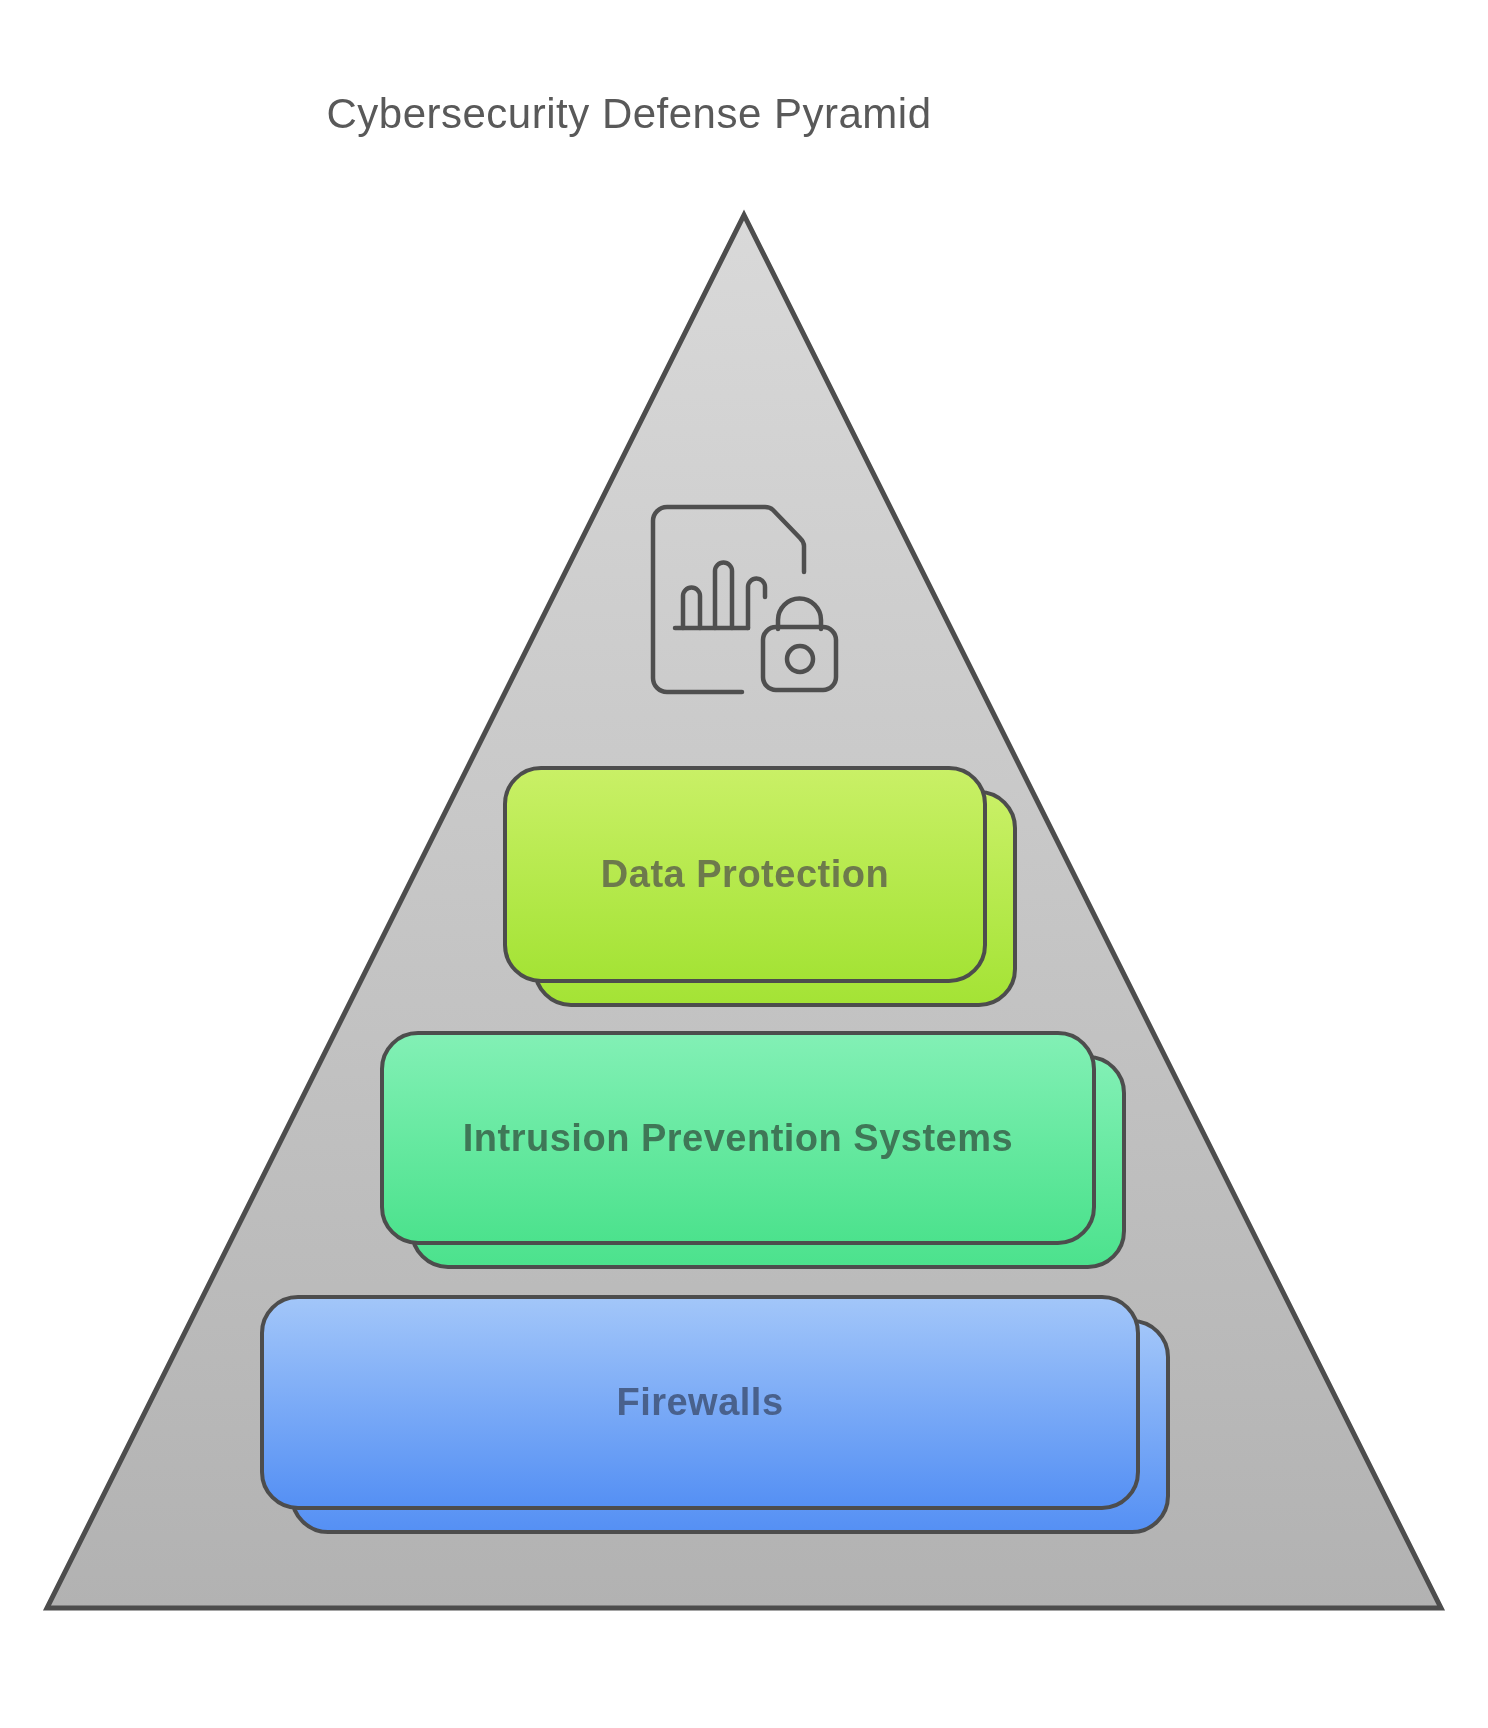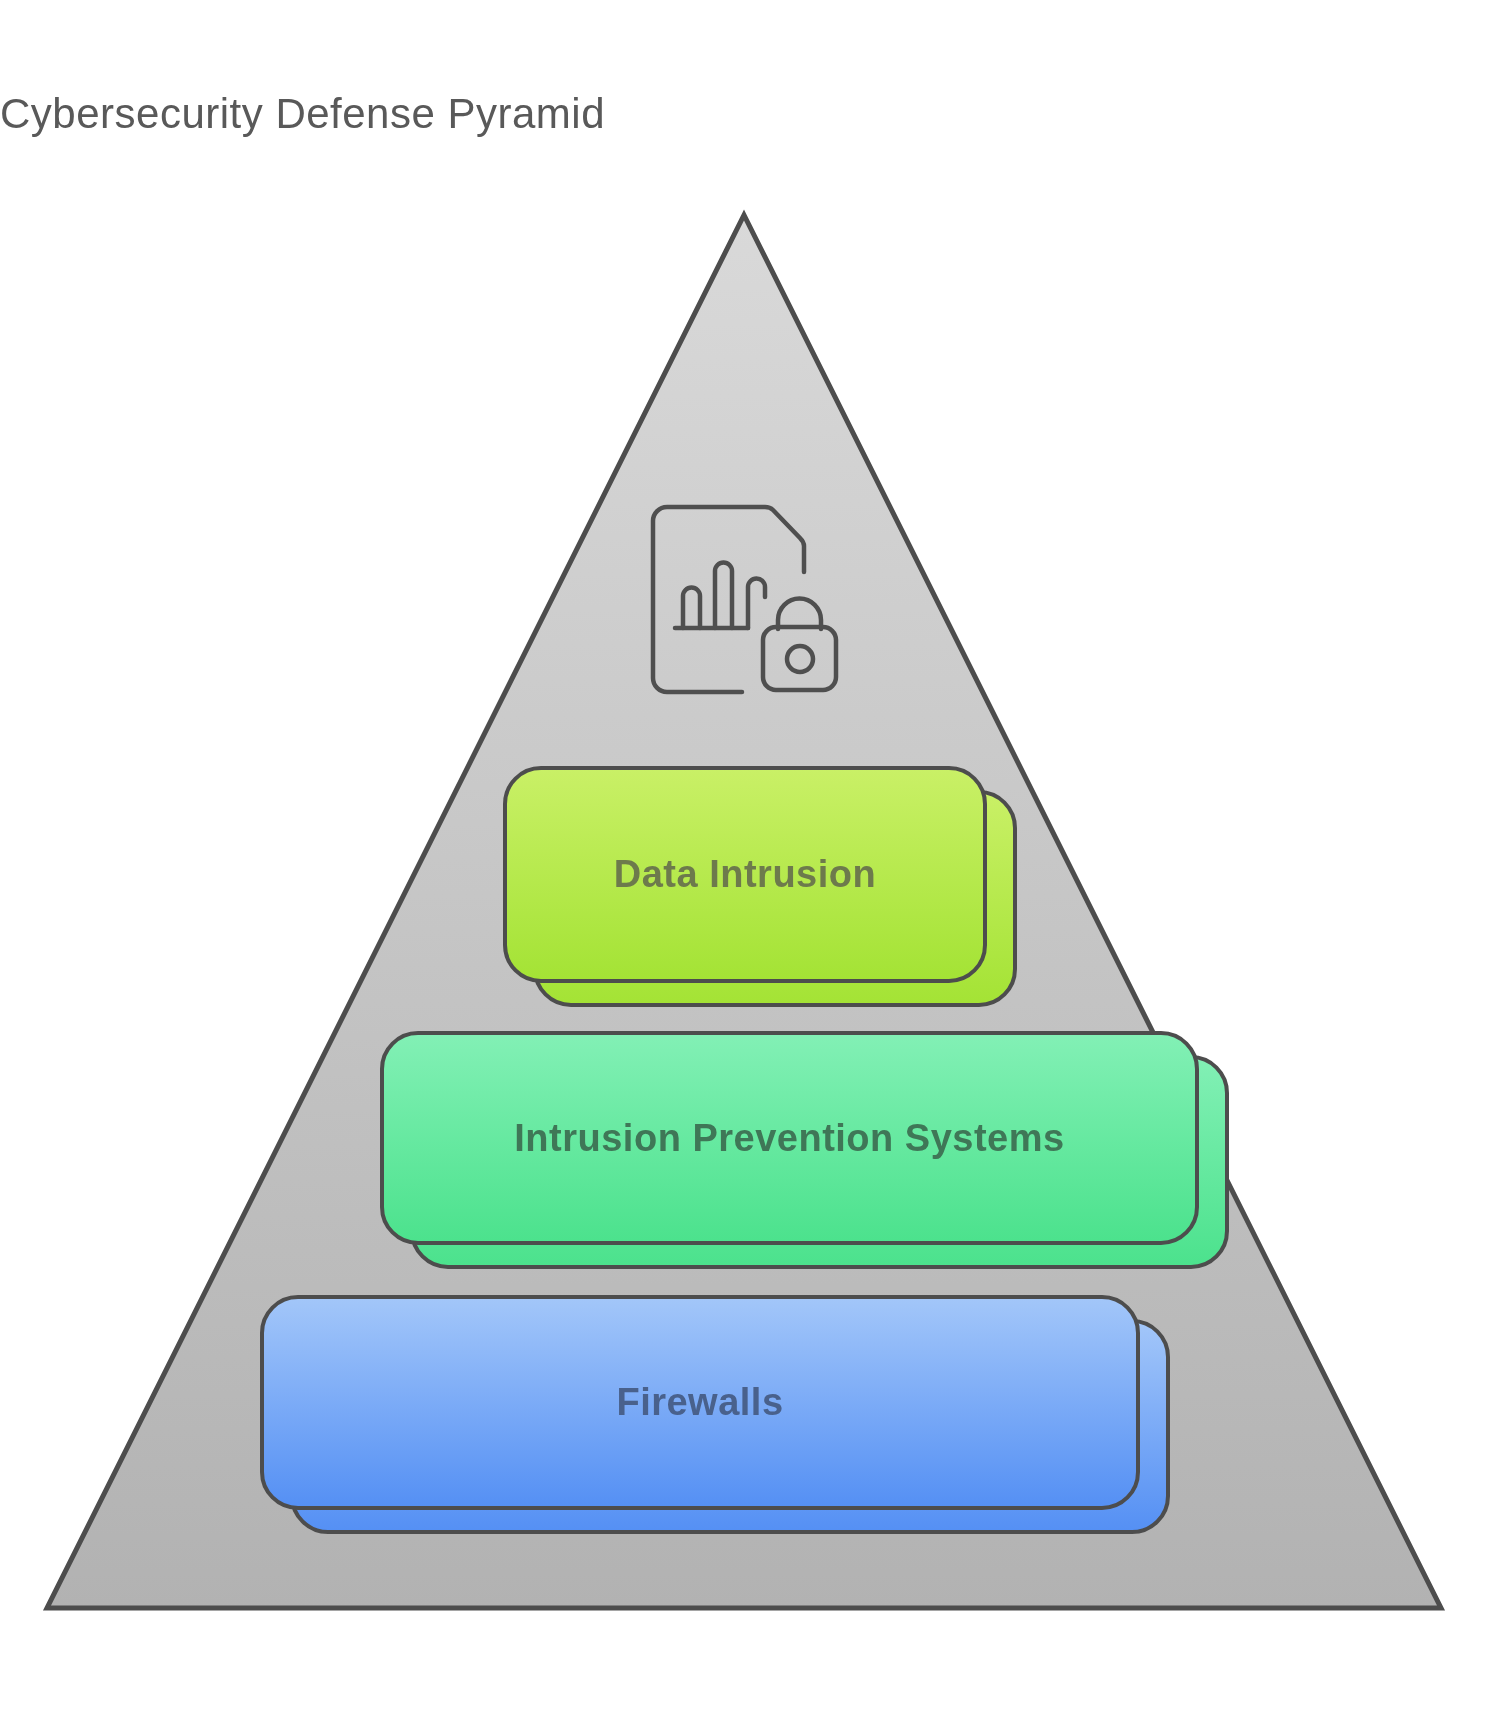--- a/index.html
+++ b/index.html
@@ -5,32 +5,32 @@
   html,body{margin:0;padding:0;background:#ffffff;}
   .canvas{
     position:relative;
     width:1488px;height:1728px;
     background:#ffffff;
     font-family:"Liberation Sans", sans-serif;
     overflow:hidden;
   }
   .title{
     position:absolute;
-    left:0; top:90px; width:1240px;
-    text-align:left;
+    left:9px; top:90px; width:1240px;
+    text-align:center;
     font-size:42px;
     font-weight:400;
     letter-spacing:0.5px;
   }
   .pyr-svg, .icon-svg{position:absolute;}
   .pyr-svg{left:0;top:0;}
   .icon-svg{left:630px;top:490px;}
   .lvl{position:absolute;}
   .lvl-0{left:503px;top:766px;width:484px;height:217px;}
-  .lvl-1{left:380px;top:1031px;width:819px;height:214px;}
+  .lvl-1{left:380px;top:1031px;width:716px;height:214px;}
   .lvl-2{left:260px;top:1295px;width:880px;height:215px;}
   .layer-box{
     position:absolute;
     width:100%;height:100%;
     box-sizing:border-box;
     border:4px solid var(--bc,#4d4d4d);
     border-radius:38px;
     background:linear-gradient(180deg,var(--c1,#ccc),var(--c2,#aaa));
   }
   .layer-back{left:30px;top:24px;}
@@ -76,21 +76,21 @@
 
       <rect x="763" y="627" width="73" height="63" rx="13"></rect>
       <path d="M 778,629 V 620 A 21.5,21.5 0 0 1 821,620 V 629"></path>
       <circle cx="800" cy="659" r="13"></circle>
     </g>
   </svg>
 
   <div class="lvl lvl-0" style="--c1: #c9f066; --c2: #a4e335; --tc: #6d7a4c; --bc: #4d4d4d;">
     <div class="layer-box layer-back"></div>
     <div class="layer-box layer-front">
-      <span class="layer-label">Data Intrusion</span>
+      <span class="layer-label">Data Protection</span>
     </div>
   </div>
 
   <div class="lvl lvl-1" style="--c1: #82f0b5; --c2: #4ce28d; --tc: #3f7757; --bc: #4d4d4d;">
     <div class="layer-box layer-back"></div>
     <div class="layer-box layer-front">
       <span class="layer-label">Intrusion Prevention Systems</span>
     </div>
   </div>
 

